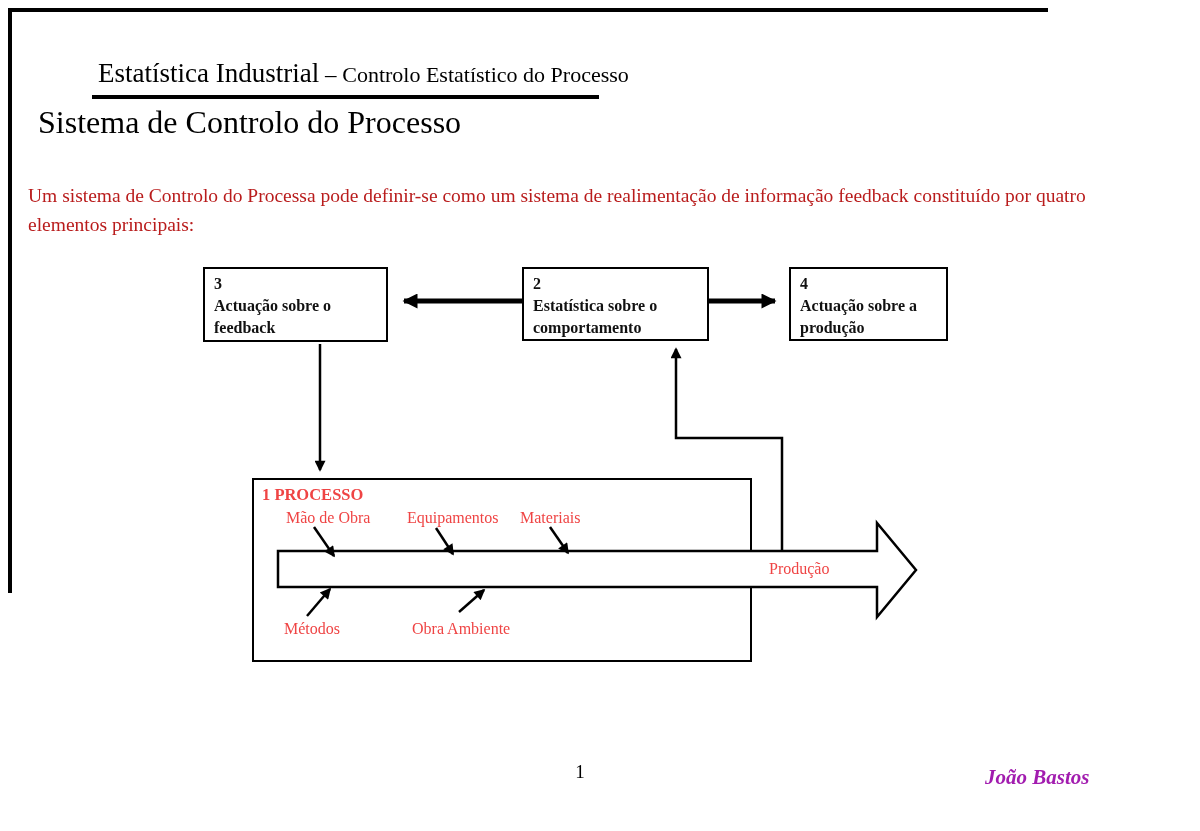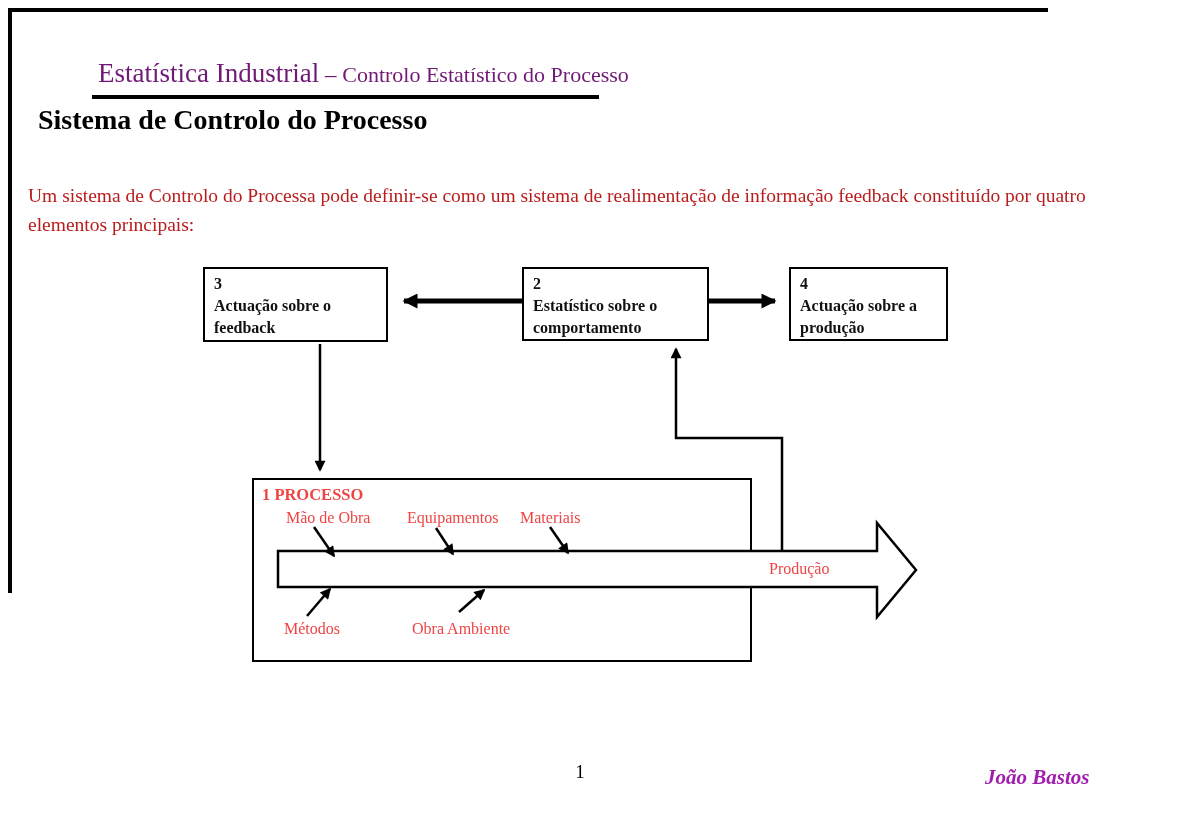--- a/index.html
+++ b/index.html
@@ -3,26 +3,26 @@
 <meta charset="utf-8">
 <style>
   html,body{margin:0;padding:0;background:#ffffff;}
   #page{
     position:relative;width:1200px;height:831px;background:#ffffff;
     font-family:"Liberation Serif","DejaVu Serif",serif;color:#111;overflow:hidden;
   }
   
   .scanline{position:absolute;background:#000;}
   
-  .header{position:absolute;left:98px;top:58px;white-space:nowrap;color:#701a75;}
+  .header{position:absolute;left:98px;top:58px;white-space:nowrap;color:#000000;}
   .header .course{font-size:27px;}
   .header .dash{font-size:23px;}
   .header .topic{font-size:22px;}
   .underline{position:absolute;left:92px;top:95px;width:507px;height:4px;background:#000;}
-  .doc-title{position:absolute;left:38px;top:104px;font-size:28px;font-weight:bold;color:#000;}
+  .doc-title{position:absolute;left:38px;top:104px;font-size:32px;font-weight:normal;color:#000;}
   .intro{position:absolute;left:28px;top:182px;width:1098px;font-size:19.5px;line-height:28.5px;color:#b91c1c;}
   
   .dbox{
     position:absolute;border:2.5px solid #000;background:#fff;box-sizing:border-box;
     font-size:16px;font-weight:bold;line-height:22px;padding:4px 6px 0 9px;z-index:1;
   }
   #box3{left:203px;top:267px;width:185px;height:75px;}
   #box2{left:522px;top:267px;width:187px;height:74px;}
   #box4{left:789px;top:267px;width:159px;height:74px;}
   #processBox{
@@ -52,21 +52,21 @@
 
   <div class="intro">Um sistema de Controlo do Processa pode definir-se como um sistema de realimentação de informação feedback constituído por quatro elementos principais:</div>
 
   <div id="box3" class="dbox">
     <div>3</div>
     <div>Actuação sobre o</div>
     <div>feedback</div>
   </div>
   <div id="box2" class="dbox">
     <div>2</div>
-    <div>Estatístico sobre o</div>
+    <div>Estatística sobre o</div>
     <div>comportamento</div>
   </div>
   <div id="box4" class="dbox">
     <div>4</div>
     <div>Actuação sobre a</div>
     <div>produção</div>
   </div>
 
   <div id="processBox"></div>
 

